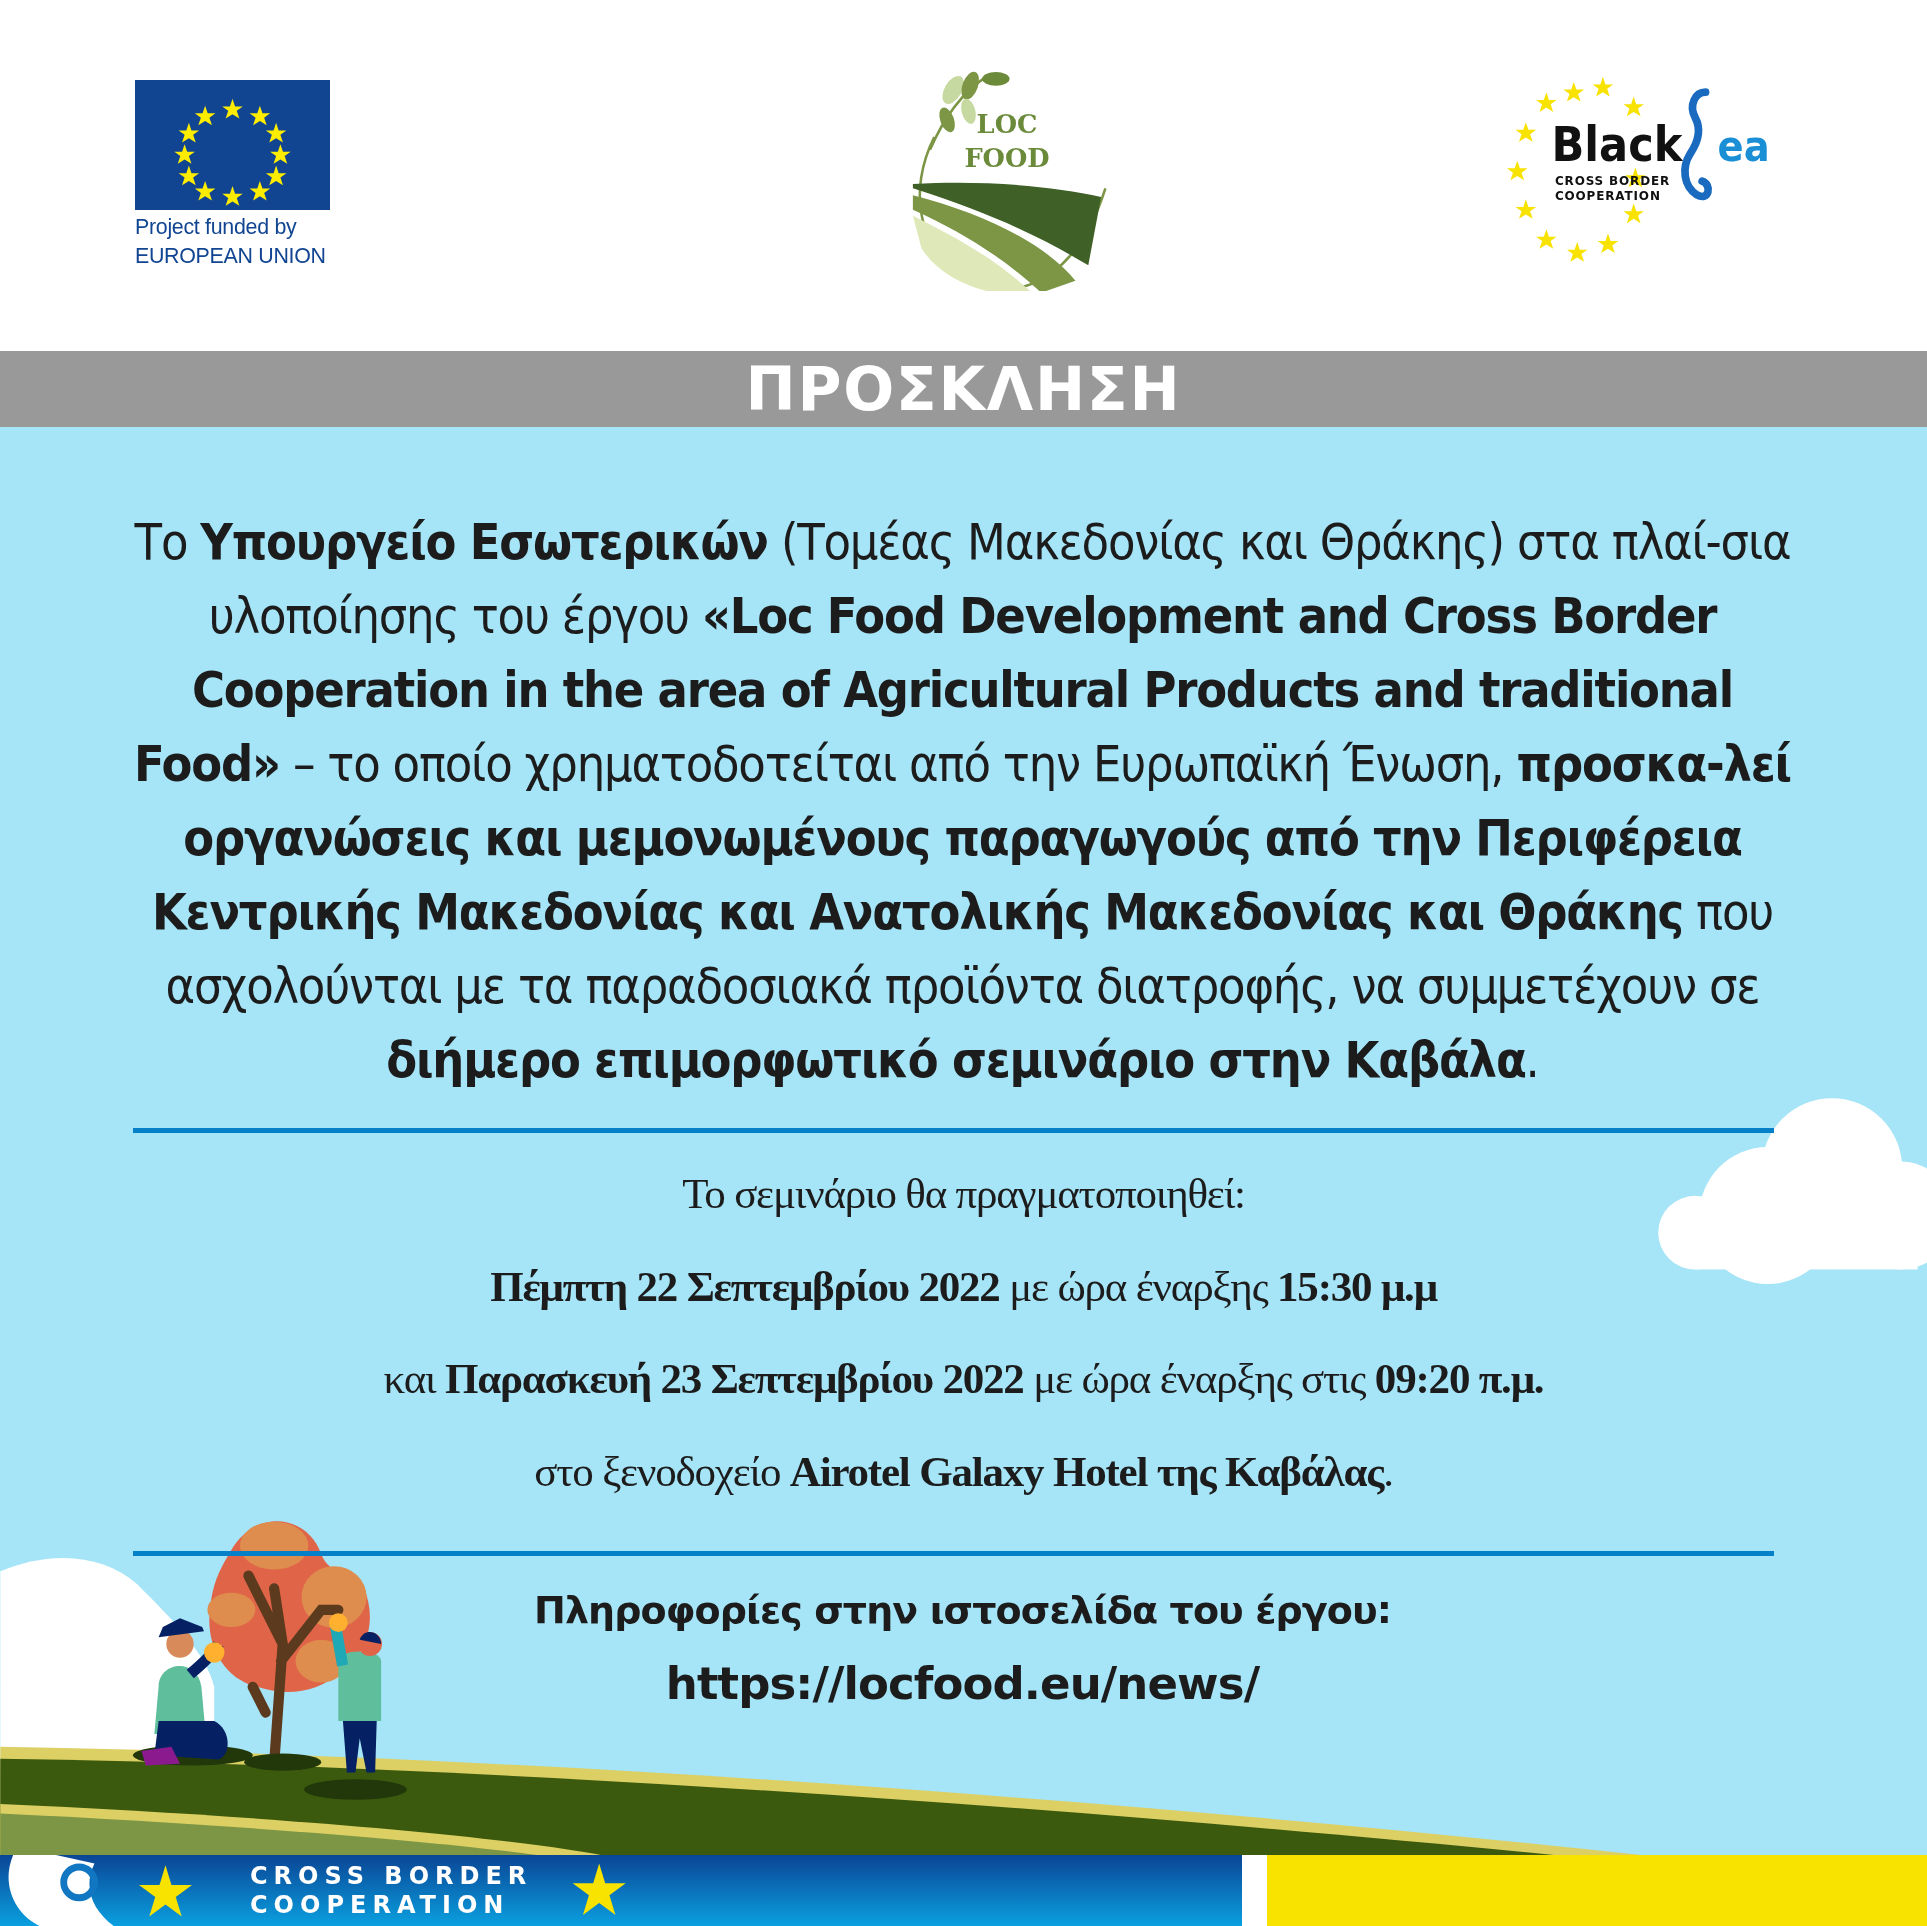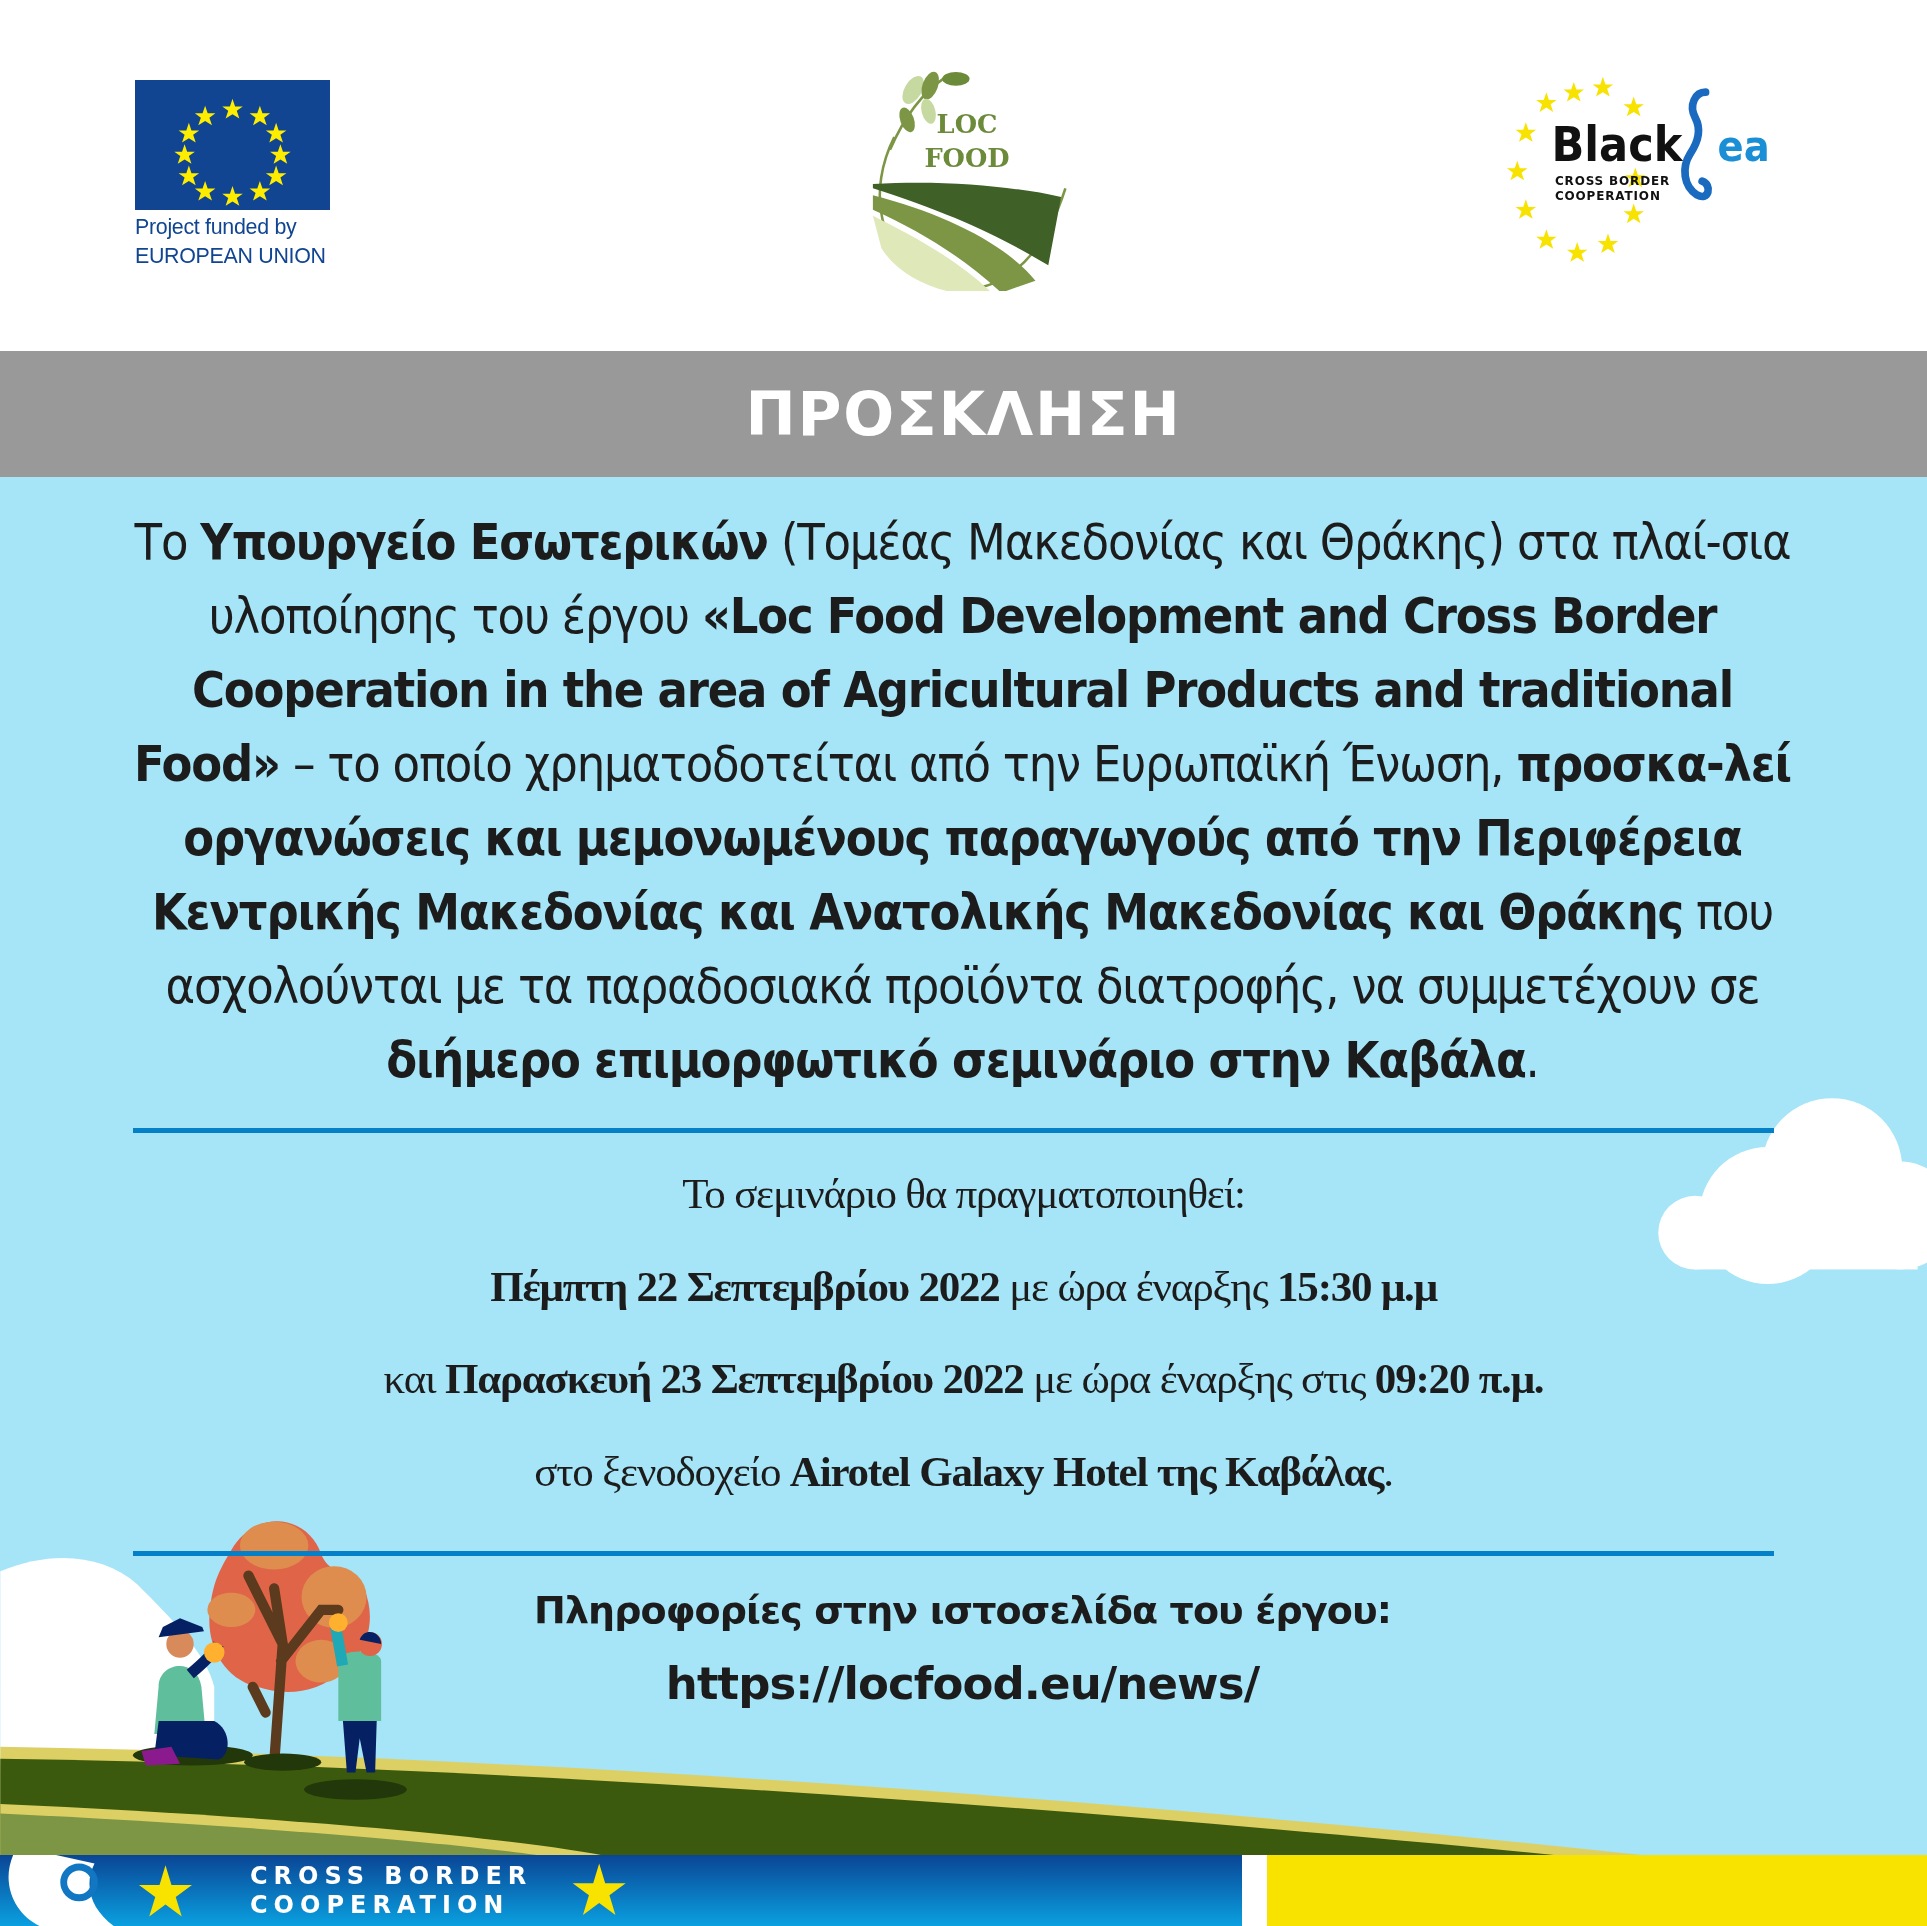--- a/index.html
+++ b/index.html
@@ -1,23 +1,23 @@
 <!DOCTYPE html>
 <html style="font-size:13.7px"><head>
 <meta charset="utf-8">
 <style>
   html, body { margin: 0; padding: 0; }
   body { width: 1927px; height: 1926px; position: relative; overflow: hidden; background: #a6e4f7; font-family: "DejaVu Sans", sans-serif; color: #1c1c1c; }
   .top { position: absolute; left: 0; top: 0; width: 1927px; height: 351px; background: #ffffff; }
   .eu-logo { position: absolute; left: 135px; top: 80px; width: 195px; }
   .eu-flag { width: 195px; height: 130px; background: #114592; position: relative; }
   .eu-text { color: #114592; font-family: "Liberation Sans", sans-serif; font-size: 21.4px; line-height: 29px; margin-top: 3px; white-space: nowrap; letter-spacing: -0.3px; }
-  .locfood-logo { position: absolute; left: 860px; top: 60px; width: 214px; height: 231px; text-align: center; }
+  .locfood-logo { position: absolute; left: 900px; top: 60px; width: 214px; height: 231px; text-align: center; }
   .blacksea-logo { position: absolute; left: 1507px; top: 75px; width: 291px; height: 197px; }
-  .title-bar { position: absolute; left: 0; top: 351px; width: 1927px; height: 126px; background: #999999; display: flex; align-items: center; justify-content: center; }
+  .title-bar { position: absolute; left: 0; top: 351px; width: 1927px; height: 76px; background: #999999; display: flex; align-items: center; justify-content: center; }
   .title-bar h1 { margin: 0; color: #ffffff; font-size: 60px; font-weight: bold; letter-spacing: 1.7px; font-family: "DejaVu Sans", sans-serif; }
   .para { position: absolute; left: 128px; top: 505px; width: 1669px; text-align: center; font-size: 50px; line-height: 74px; font-family: "DejaVu Sans Condensed", "DejaVu Sans", sans-serif; font-stretch: condensed; letter-spacing: -1.2px; }
   .para b, .sched b, .info b { font-weight: bold; }
   .rule { position: absolute; left: 133px; width: 1641px; height: 5.1px; background: #0380c8; }
   .sched { position: absolute; left: 103px; width: 1721px; text-align: center; font-size: 43px; font-family: Liberation Serif, serif; letter-spacing: -1.2px; white-space: nowrap; }
   .info { position: absolute; left: 342px; width: 1241px; text-align: center; font-weight: bold; letter-spacing: -0.9px; }
   .cloud-right { position: absolute; left: 1618px; top: 1070px; width: 309px; height: 214px; }
   .scene { position: absolute; left: 0; top: 1490px; width: 1927px; height: 368px; }
   .footer { position: absolute; left: 0; top: 1855px; width: 1927px; height: 71px; background: #ffffff; }
   .footer-blue { position: absolute; left: 0; top: 0; width: 1242px; height: 71px; background: linear-gradient(#0a4595, #0aa0e0); overflow: hidden; }

